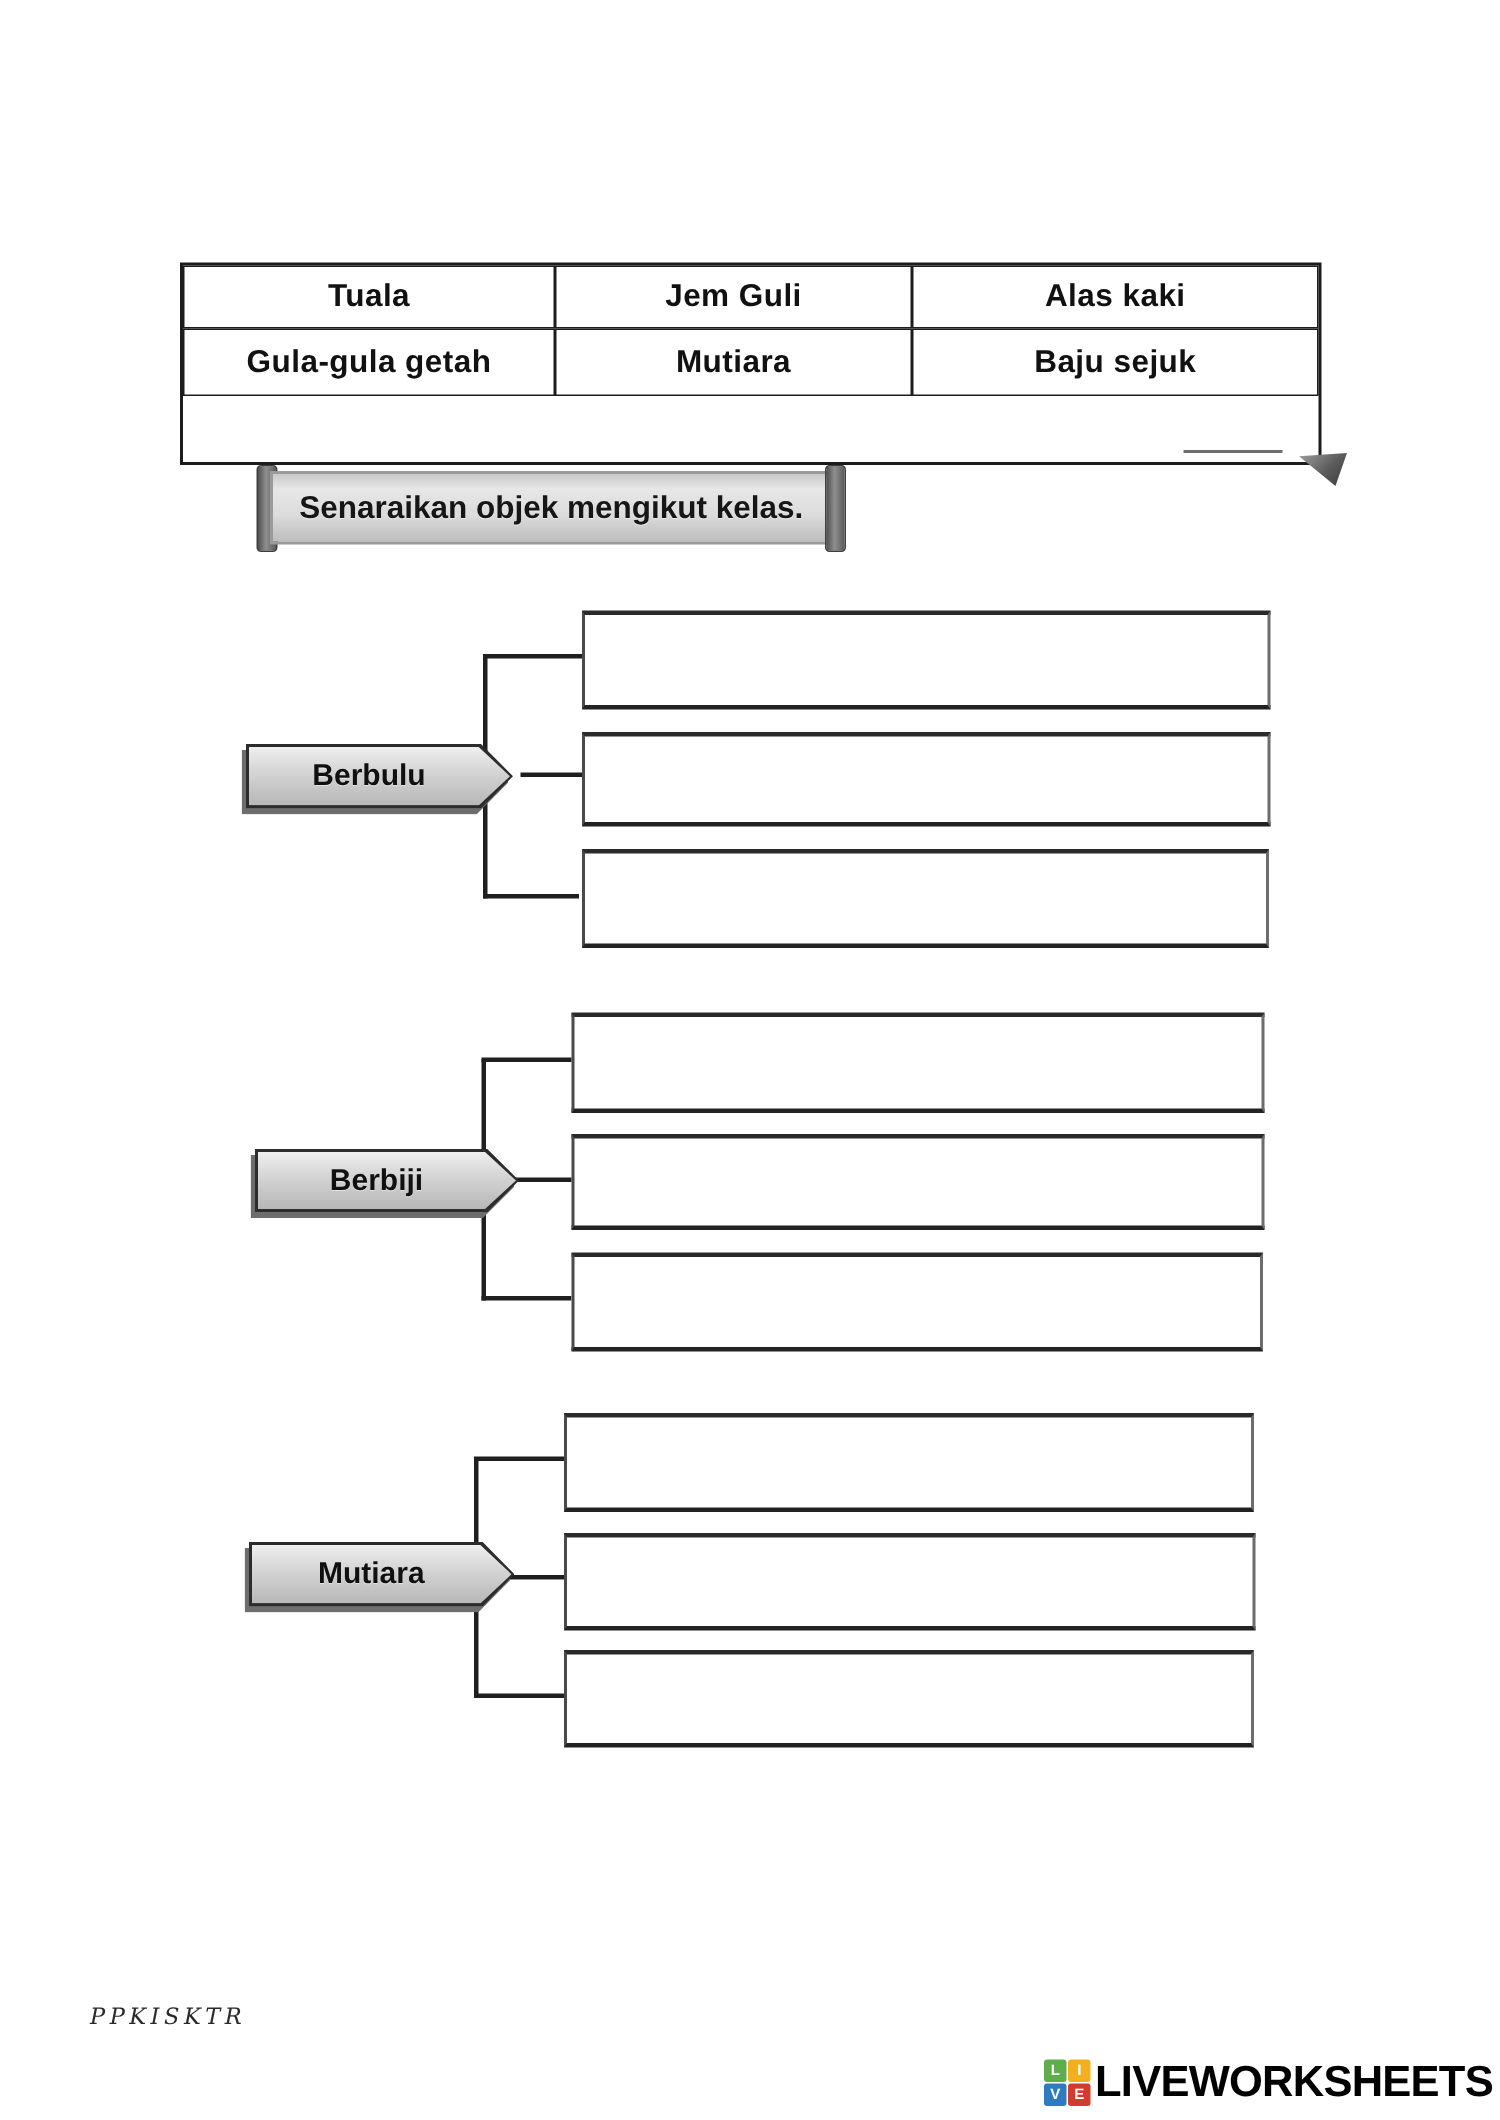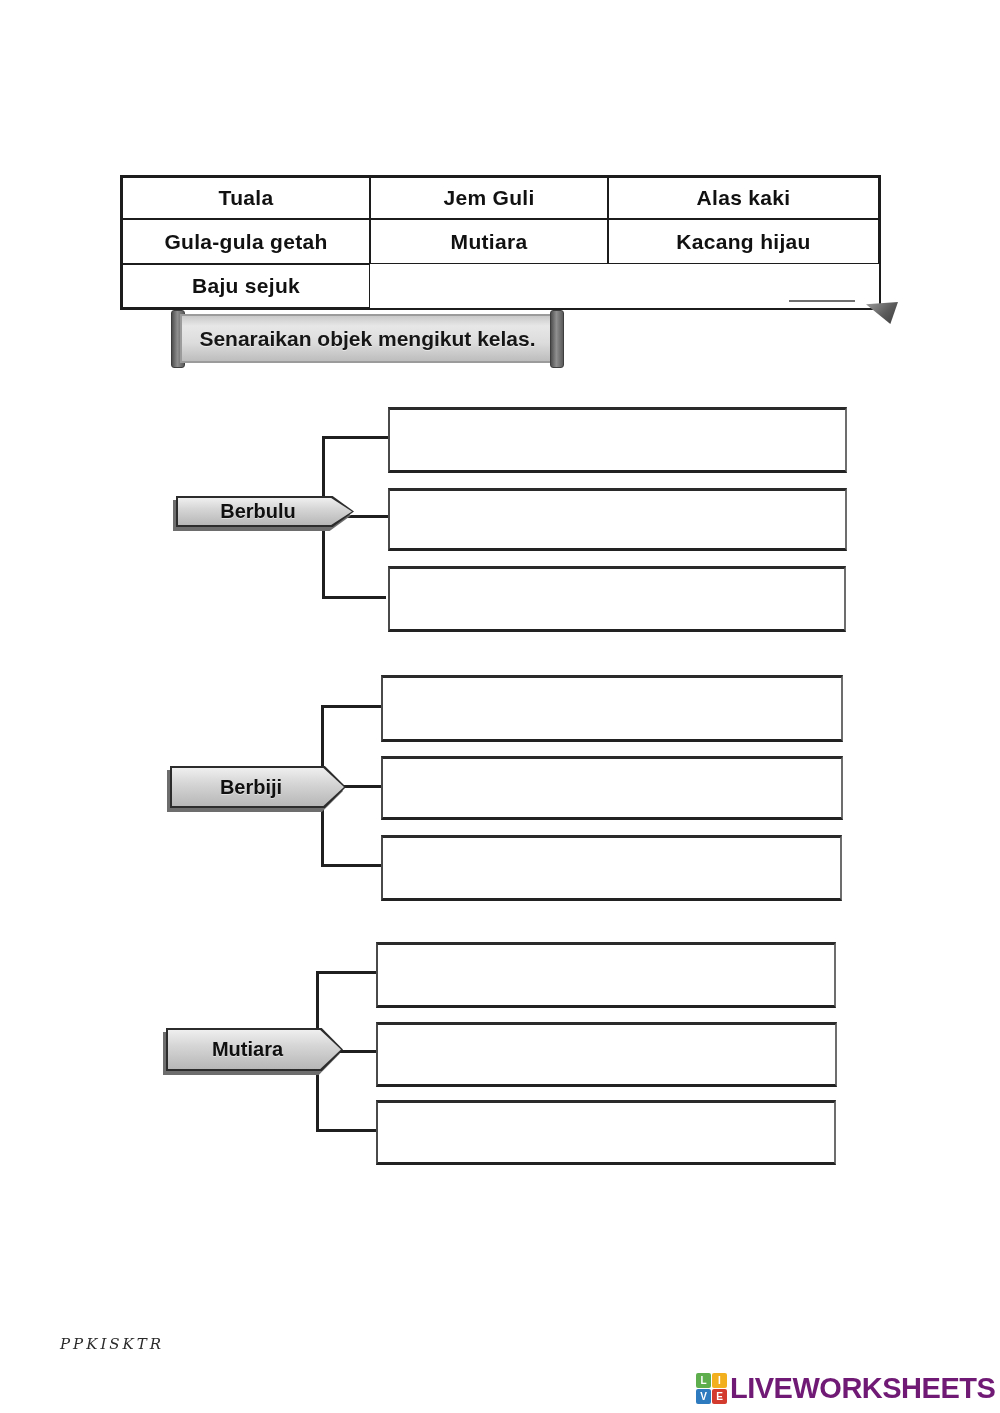--- a/index.html
+++ b/index.html
@@ -79,21 +79,21 @@
     border-bottom:3px solid #222;
     border-left:2px solid #4a4a4a;
     border-right:2px solid #6d6d6d;
   }
 
   
   .g1-vline { left:322px; top:437px; width:3px; height:162px; }
   .g1-stub-top { left:322px; top:436px; width:66px; height:3px; }
   .g1-stub-mid { left:347px; top:515px; width:41px; height:3px; }
   .g1-stub-bot { left:322px; top:596px; width:64px; height:3px; }
-  .g1-arrow { left:176px; top:496px; width:178px; height:31px; }
+  .g1-arrow { left:164px; top:496px; width:178px; height:43px; }
   .g1-box1 { left:388px; top:407px; width:459px; height:66px; }
   .g1-box2 { left:388px; top:488px; width:459px; height:63px; }
   .g1-box3 { left:388px; top:566px; width:458px; height:66px; }
 
   
   .g2-vline { left:321px; top:706px; width:3px; height:161px; }
   .g2-stub-top { left:321px; top:705px; width:61px; height:3px; }
   .g2-stub-mid { left:340px; top:785px; width:42px; height:3px; }
   .g2-stub-bot { left:321px; top:864px; width:60px; height:3px; }
   .g2-arrow { left:170px; top:766px; width:176px; height:42px; }
@@ -137,21 +137,20 @@
 <body>
 
 <div class="page">
 
   <div class="word-table">
     <div class="word-cell">Tuala</div>
     <div class="word-cell">Jem Guli</div>
     <div class="word-cell">Alas kaki</div>
     <div class="word-cell">Gula-gula getah</div>
     <div class="word-cell">Mutiara</div>
-    <div class="word-cell">Kacang hijau</div>
     <div class="word-cell">Baju sejuk</div>
   </div>
 
   <div class="banner">
     <div class="banner-cap cap-left"></div>
     <div class="banner-body">
       <span class="banner-text">Senaraikan objek mengikut kelas.</span>
     </div>
     <div class="banner-cap cap-right"></div>
   </div>
@@ -206,16 +205,16 @@
 
   <div class="author-code">PPKISKTR</div>
 
   <div class="lw-logo">
     <div class="lw-tiles">
       <div class="lw-tile" style="background-color: rgb(95, 174, 78);">L</div>
       <div class="lw-tile" style="background-color: rgb(242, 176, 30);">I</div>
       <div class="lw-tile" style="background-color: rgb(47, 123, 191);">V</div>
       <div class="lw-tile" style="background-color: rgb(210, 59, 46);">E</div>
     </div>
-    <span class="lw-text" style="color: #701a75; text-align: right;">LIVEWORKSHEETS</span>
+    <span class="lw-text" style="color: #000000; text-align: right;">LIVEWORKSHEETS</span>
   </div>
 
 </div>
 
 </body></html>

